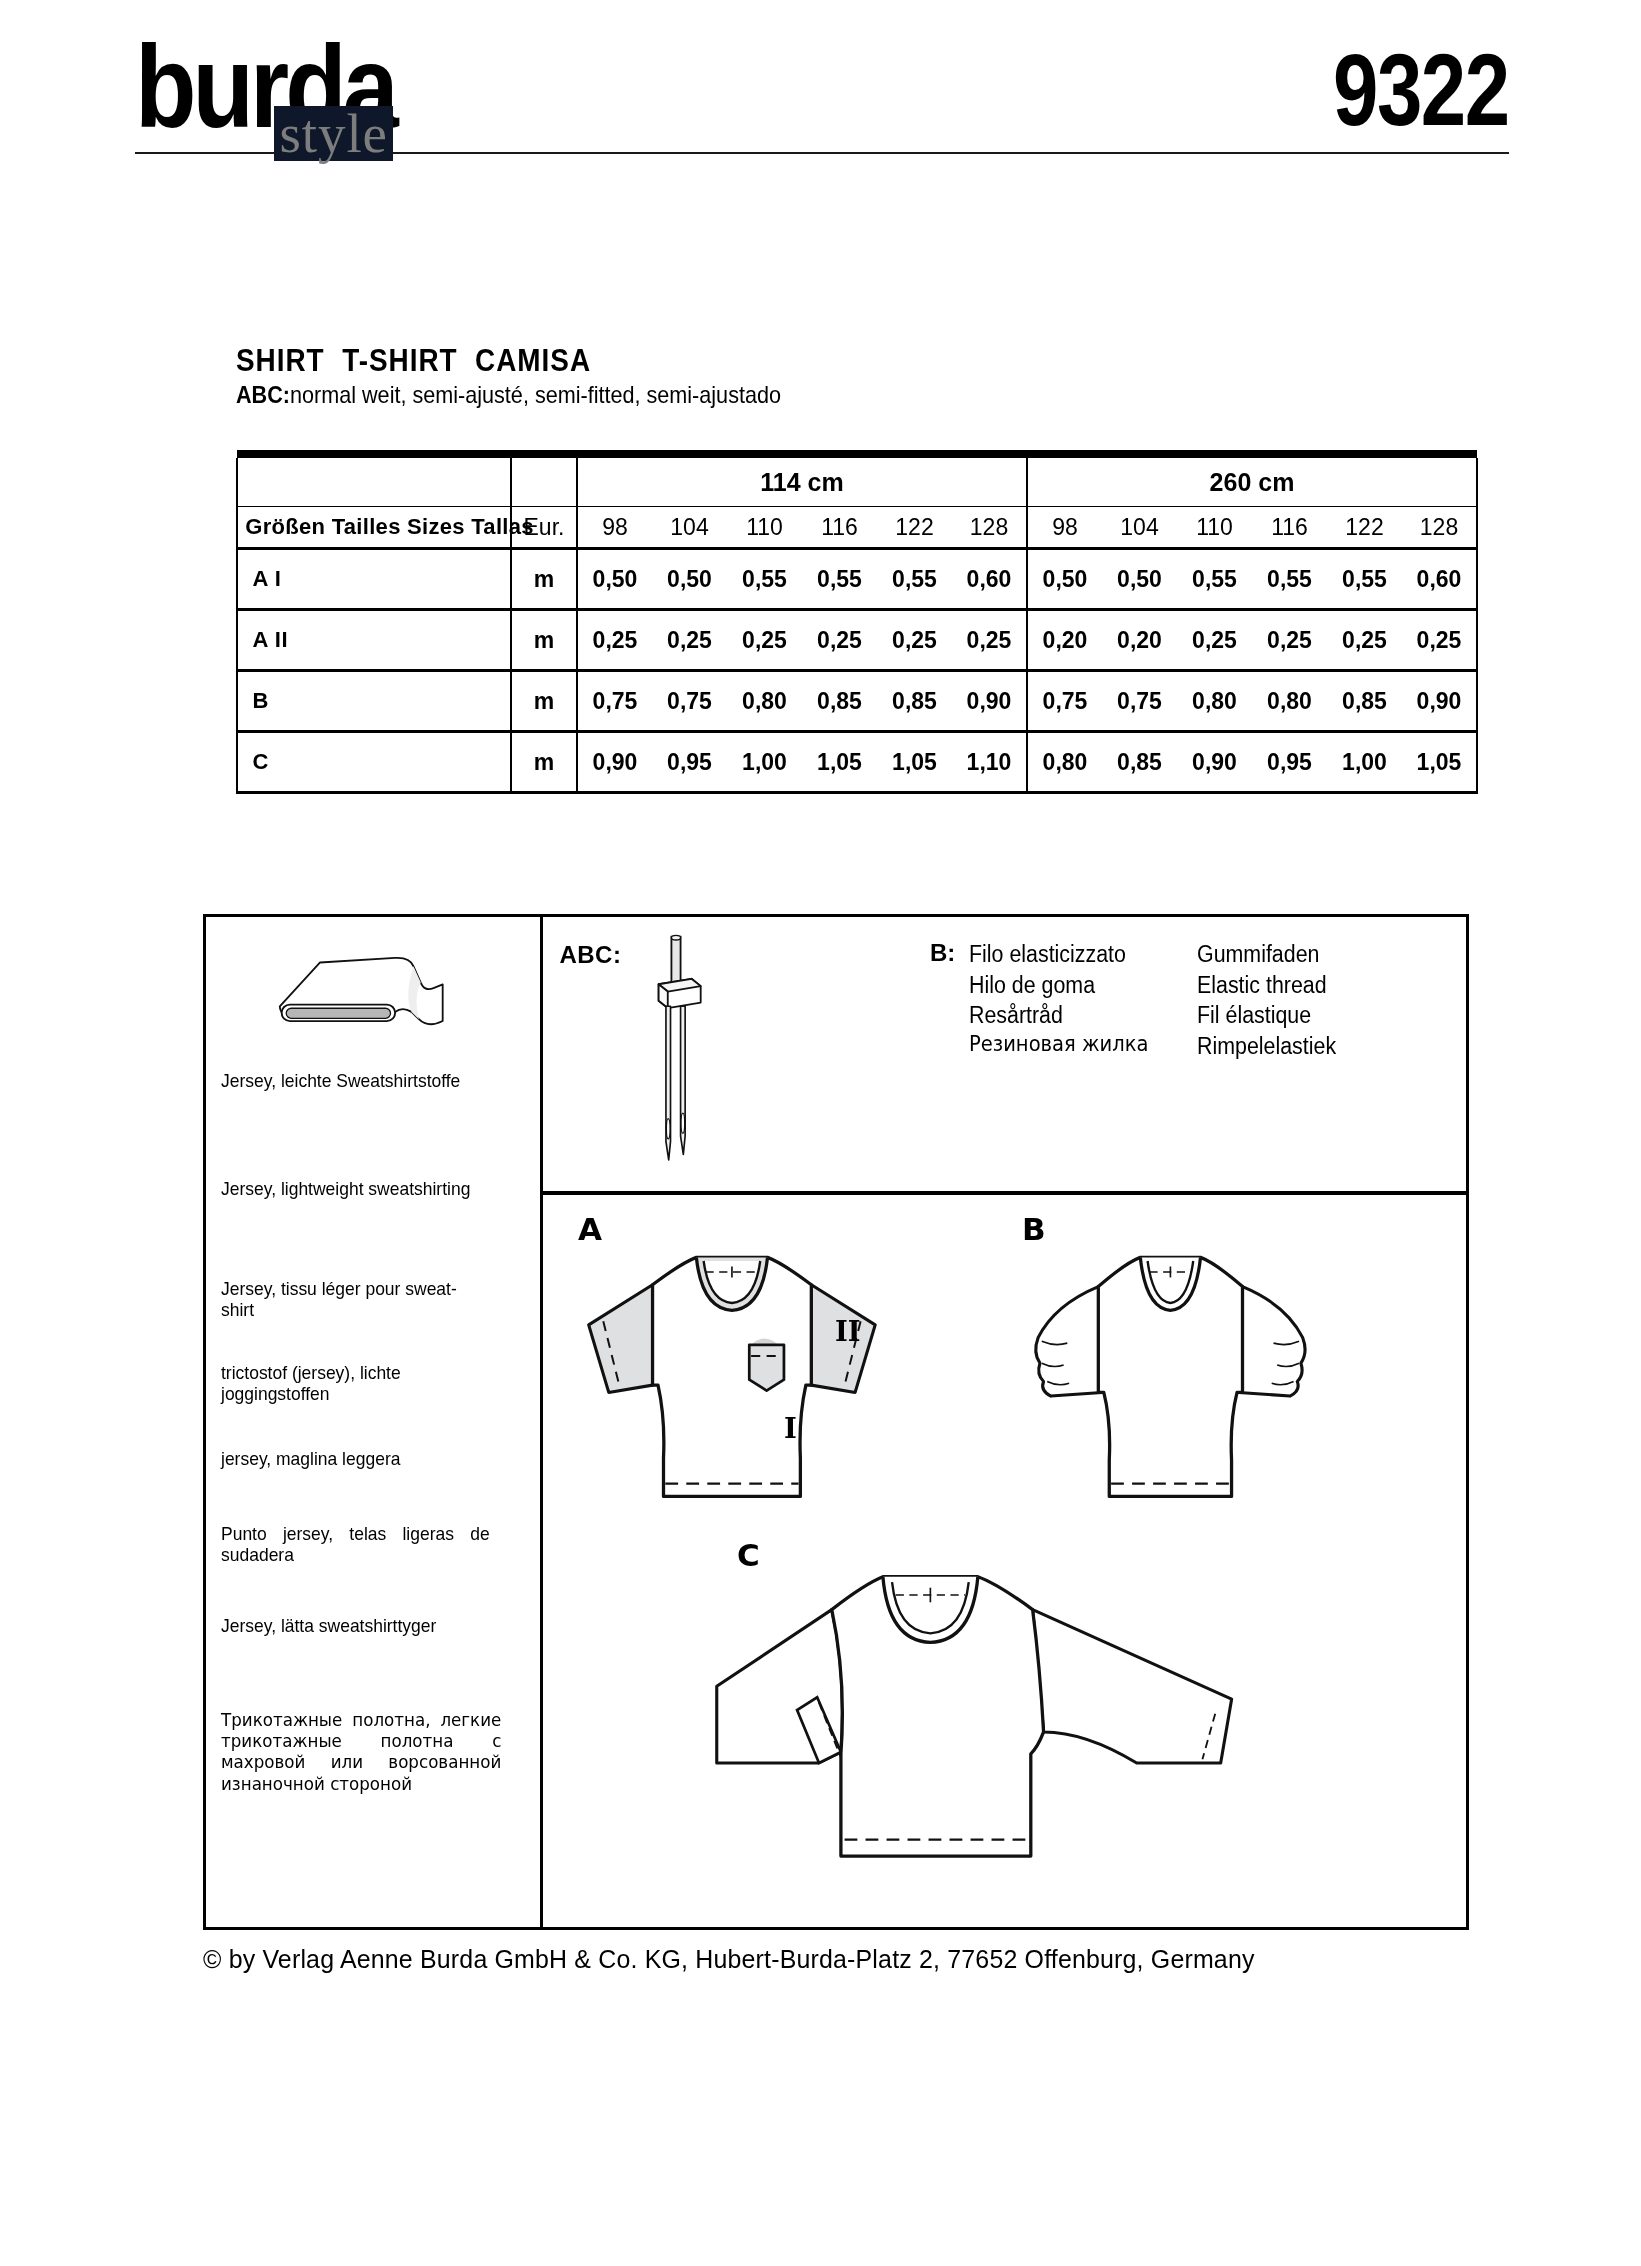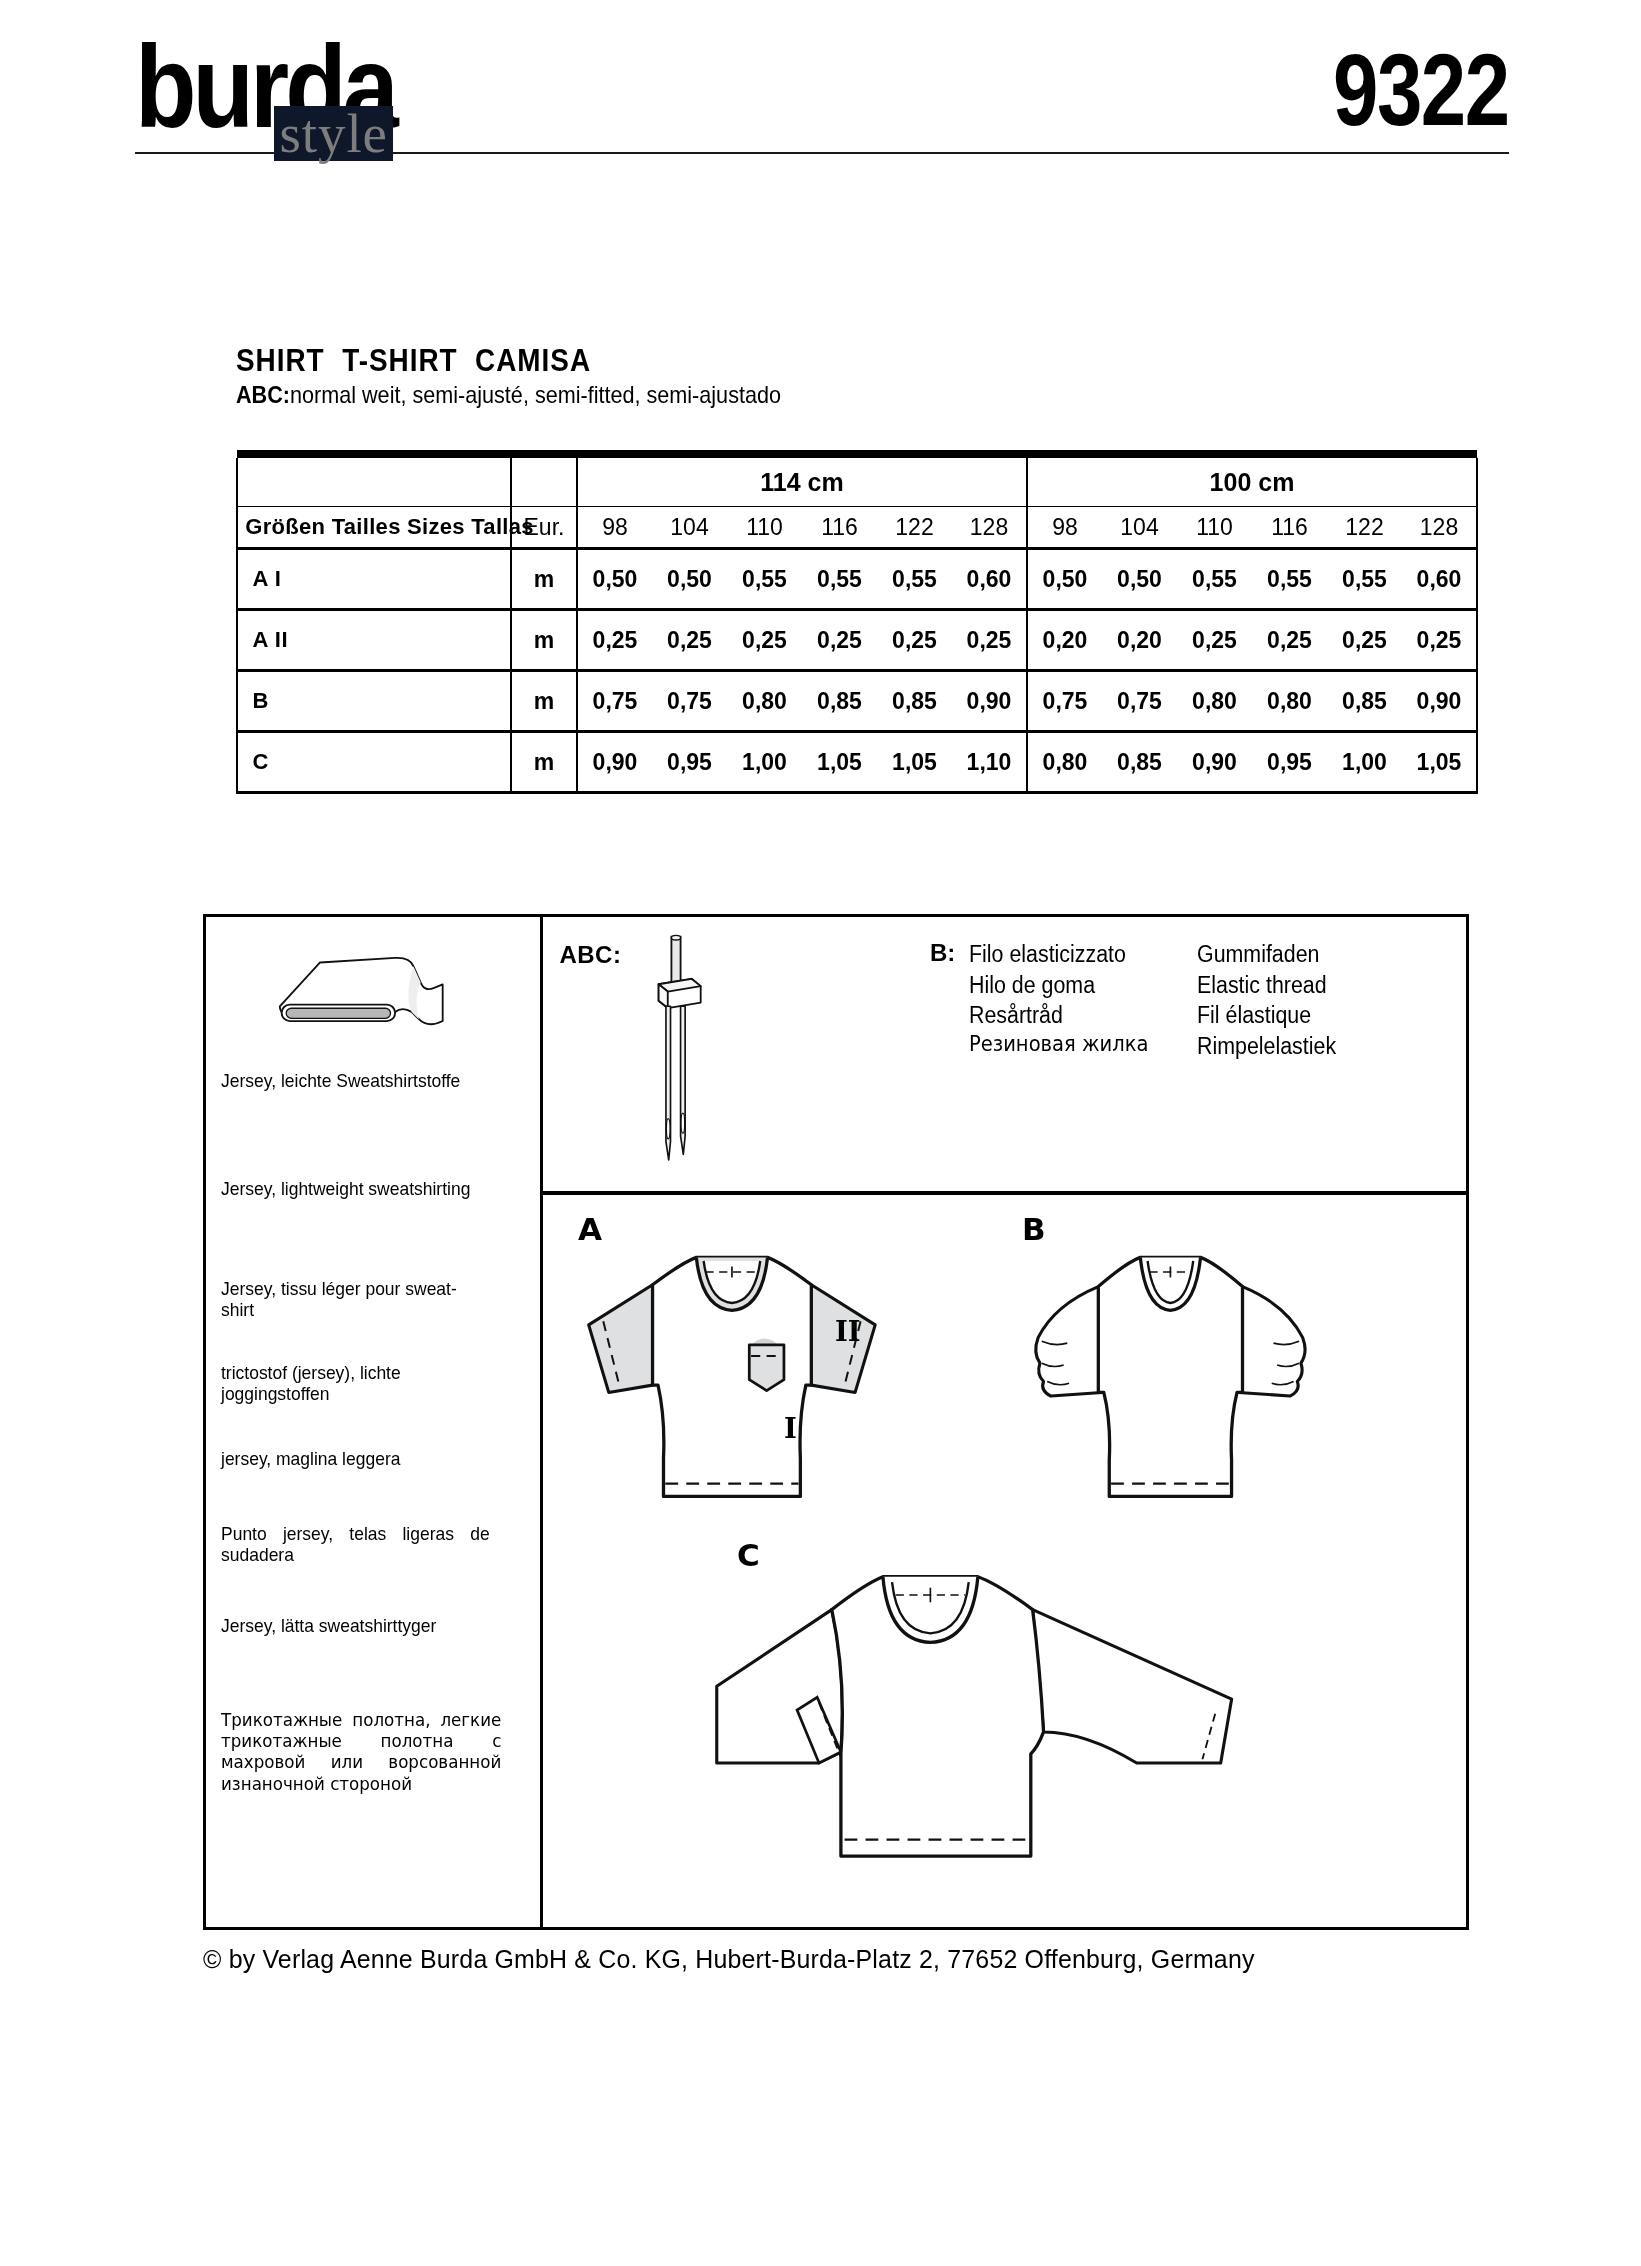--- a/index.html
+++ b/index.html
@@ -308,21 +308,21 @@
       <col span="6" style="width:75px">
     </colgroup>
     <tbody id="ftable-body">
         <tr class="topbar">
           <td colspan="14"></td>
         </tr>
         <tr class="row-widths">
           <td class="bdr-l"></td>
           <td class="bdr-l bdr-r"></td>
           <td colspan="6" class="bdr-r">114 cm</td>
-          <td colspan="6" class="sep bdr-r">100 cm</td>
+          <td colspan="6" class="sep bdr-r">260 cm</td>
         </tr>
         <tr class="row-sizes bdr-t">
           <td class="hdr-lbl bdr-l bdr-b-thick">Größen  Tailles  Sizes  Tallas</td>
           <td class="bdr-l bdr-r bdr-b-thick">Eur.</td>
           <td class="bdr-b-thick">98</td>
           <td class="bdr-b-thick">104</td>
           <td class="bdr-b-thick">110</td>
           <td class="bdr-b-thick">116</td>
           <td class="bdr-b-thick">122</td>
           <td class="bdr-b-thick">128</td>

